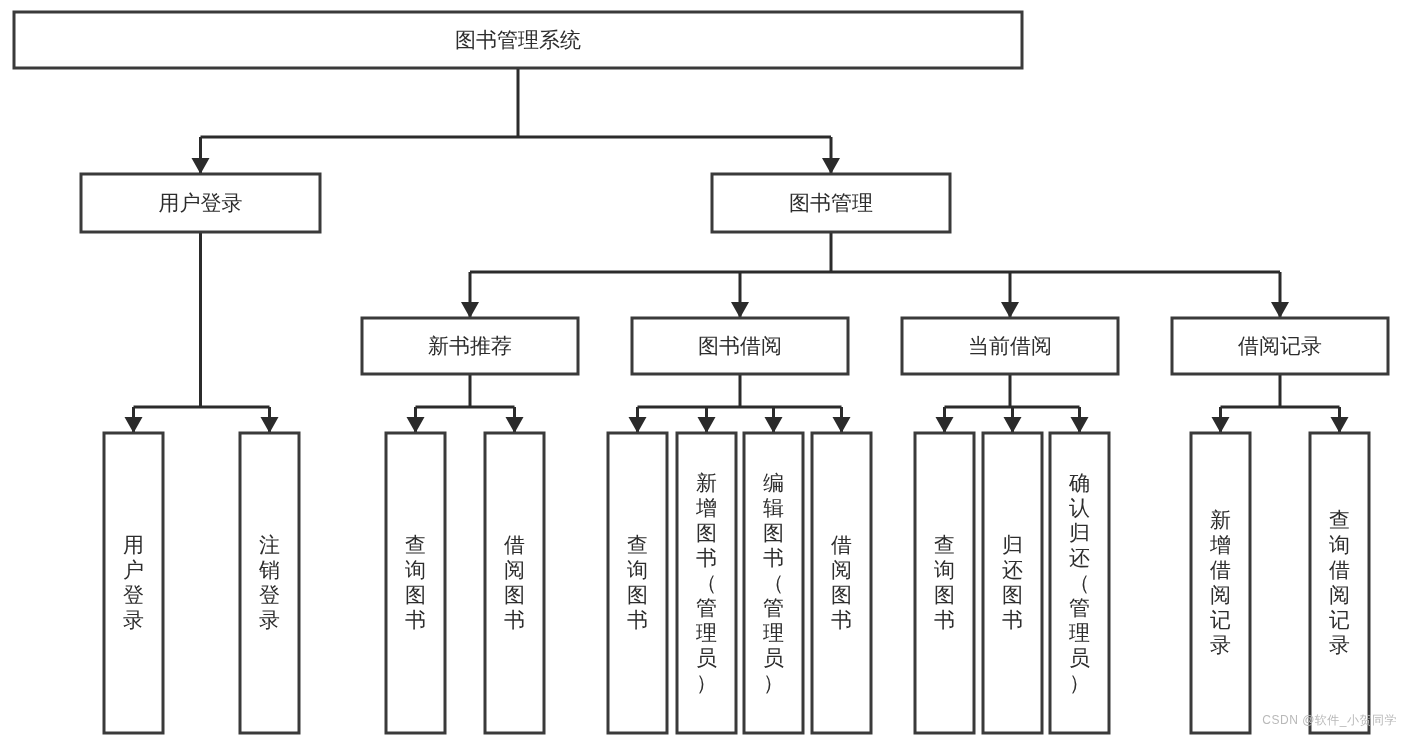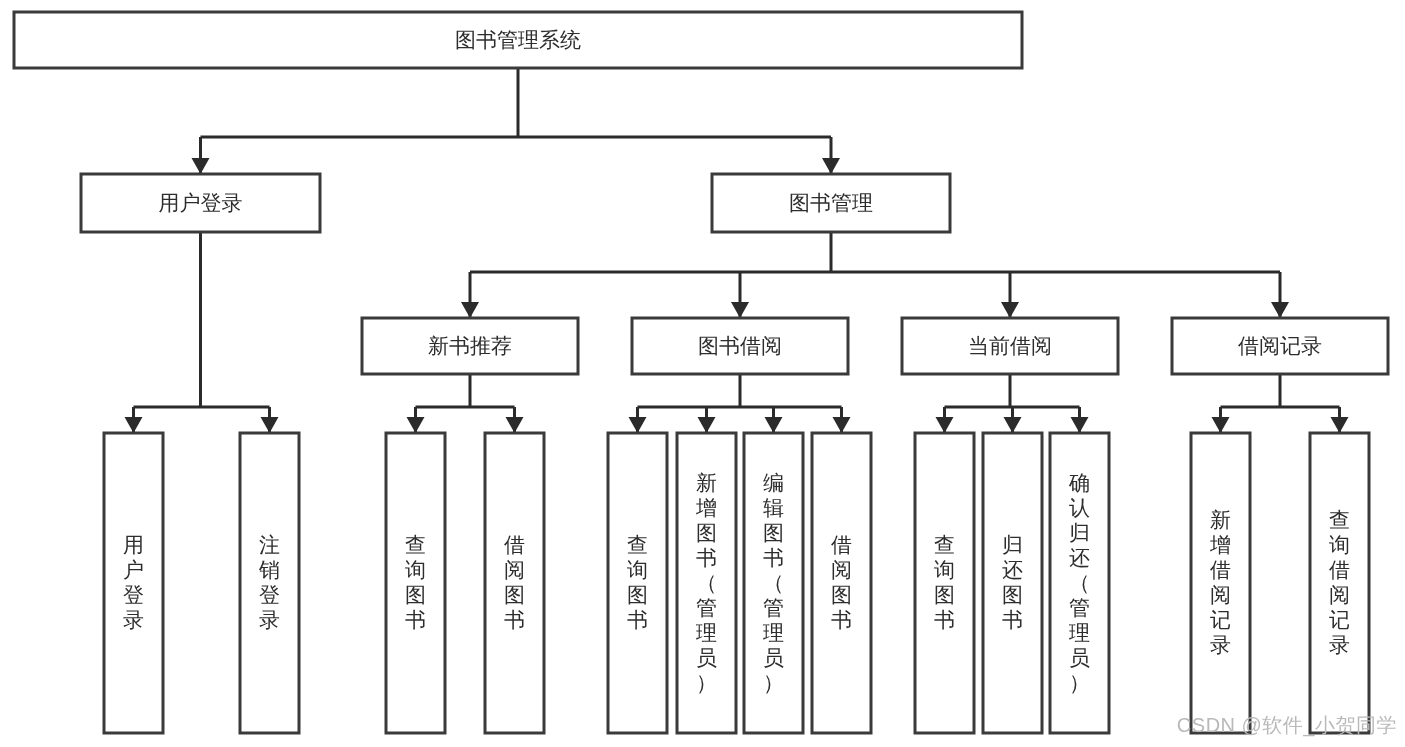--- a/index.html
+++ b/index.html
@@ -4,21 +4,21 @@
 <style>
   html,body{margin:0;padding:0;background:#ffffff;}
   body{width:1405px;height:747px;font-family:"Liberation Sans","DejaVu Sans",sans-serif;overflow:hidden;}
   #diagram-root{position:relative;width:1405px;height:747px;background:#fff;}
   svg#flow{position:absolute;left:0;top:0;width:1405px;height:747px;display:block;}
   .node-rect{fill:#ffffff;stroke:#3a3a3a;stroke-width:3;}
   .conn{stroke:#2b2b2b;stroke-width:3;fill:none;stroke-linecap:butt;}
   .arrow-head{fill:#2b2b2b;stroke:none;}
   .node-label{font-family:"Liberation Sans","DejaVu Sans",sans-serif;fill:#2d2d2d;font-size:21px;text-anchor:middle;dominant-baseline:middle;}
   .node-label-v{font-family:"Liberation Sans","DejaVu Sans",sans-serif;fill:#2d2d2d;font-size:21px;text-anchor:middle;}
-  .watermark{position:absolute;right:8px;bottom:8px;font-size:20px;color:#b9b9b9;font-family:"Liberation Sans","DejaVu Sans",sans-serif;letter-spacing:.5px;white-space:nowrap;}
+  .watermark{position:absolute;right:8px;bottom:18px;font-size:12px;color:#b9b9b9;font-family:"Liberation Sans","DejaVu Sans",sans-serif;letter-spacing:.5px;white-space:nowrap;}
 </style>
 </head>
 <body>
 
 <div id="diagram-root">
 
   <svg id="flow" viewBox="0 0 1405 747">
     <g id="connectors">
         <path d="M 518 68 L 518 137" class="conn"></path>
         <path d="M 200.5 137 L 831 137" class="conn"></path>

